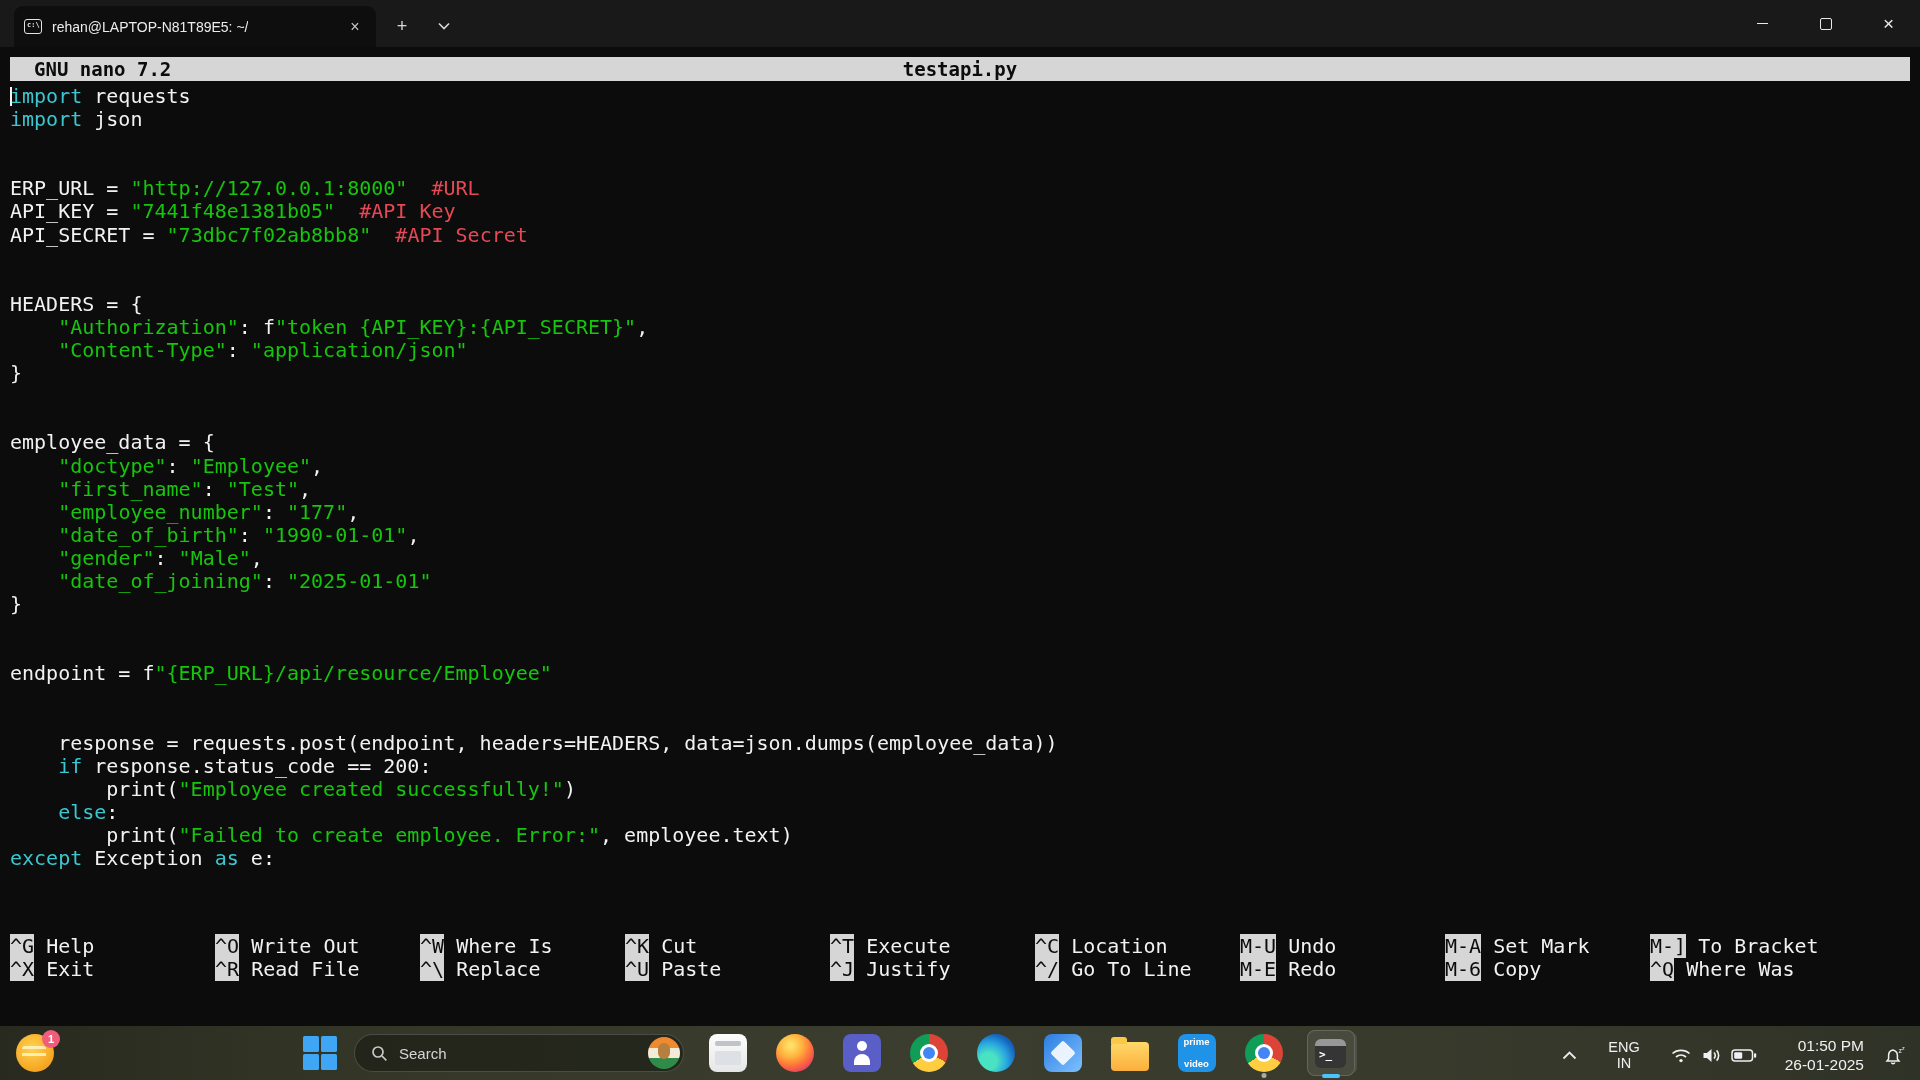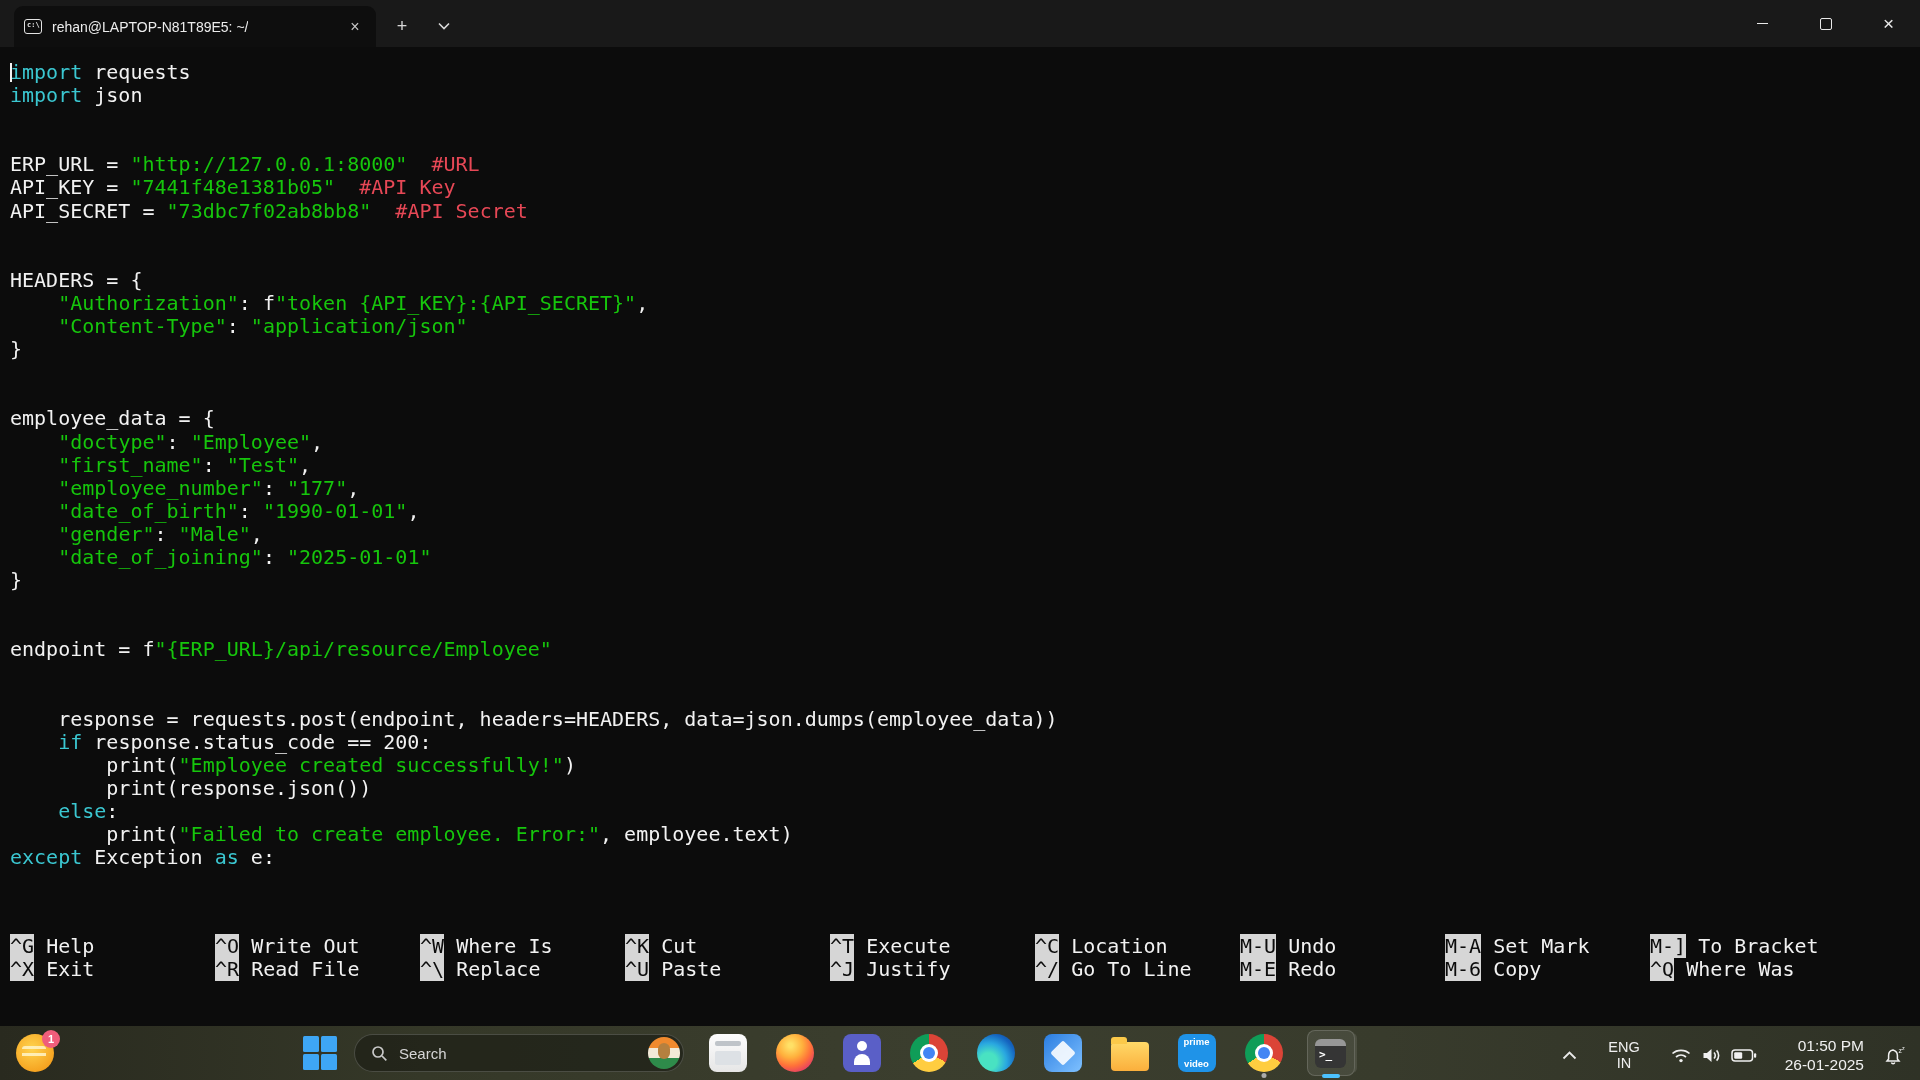--- a/index.html
+++ b/index.html
@@ -116,20 +116,24 @@
     <div class="wc">
         <div class="wc-max-glyph"></div>
       </div>
     <div class="wc">
         <span class="wc-close-glyph">×</span>
       </div>
   </div>
 </div>
 
 <div class="terminal">
+  <div class="nanobar">
+    <span class="nb-left">GNU nano 7.2</span>
+    <span class="nb-center">testapi.py</span>
+  </div>
   <div class="code">
       <div class="cl"><span class="cursor"></span><span class="tok-kw">import</span><span class="tok-tx"> requests</span></div>
       <div class="cl"><span class="tok-kw">import</span><span class="tok-tx"> json</span></div>
       <div class="cl"></div>
       <div class="cl"></div>
       <div class="cl"><span class="tok-tx">ERP_URL = </span><span class="tok-st">"http://127.0.0.1:8000"</span><span class="tok-tx">  </span><span class="tok-cm">#URL</span></div>
       <div class="cl"><span class="tok-tx">API_KEY = </span><span class="tok-st">"7441f48e1381b05"</span><span class="tok-tx">  </span><span class="tok-cm">#API Key</span></div>
       <div class="cl"><span class="tok-tx">API_SECRET = </span><span class="tok-st">"73dbc7f02ab8bb8"</span><span class="tok-tx">  </span><span class="tok-cm">#API Secret</span></div>
       <div class="cl"></div>
       <div class="cl"></div>
@@ -148,21 +152,20 @@
       <div class="cl"><span class="tok-tx">    </span><span class="tok-st">"date_of_joining"</span><span class="tok-tx">: </span><span class="tok-st">"2025-01-01"</span></div>
       <div class="cl"><span class="tok-tx">}</span></div>
       <div class="cl"></div>
       <div class="cl"></div>
       <div class="cl"><span class="tok-tx">endpoint = f</span><span class="tok-st">"{ERP_URL}/api/resource/Employee"</span></div>
       <div class="cl"></div>
       <div class="cl"></div>
       <div class="cl"><span class="tok-tx">    response = requests.post(endpoint, headers=HEADERS, data=json.dumps(employee_data))</span></div>
       <div class="cl"><span class="tok-tx">    </span><span class="tok-kw">if</span><span class="tok-tx"> response.status_code == 200:</span></div>
       <div class="cl"><span class="tok-tx">        print(</span><span class="tok-st">"Employee created successfully!"</span><span class="tok-tx">)</span></div>
-      <div class="cl"><span class="tok-tx">        print(response.json())</span></div>
       <div class="cl"><span class="tok-tx">    </span><span class="tok-kw">else</span><span class="tok-tx">:</span></div>
       <div class="cl"><span class="tok-tx">        print(</span><span class="tok-st">"Failed to create employee. Error:"</span><span class="tok-tx">, employee.text)</span></div>
       <div class="cl"><span class="tok-kw">except</span><span class="tok-tx"> Exception </span><span class="tok-kw">as</span><span class="tok-tx"> e:</span></div>
     </div>
   <div class="shortcuts">
     <div class="srow"><span><span class="sk">^G</span><span class="sl"> Help</span></span><span><span class="sk">^O</span><span class="sl"> Write Out</span></span><span><span class="sk">^W</span><span class="sl"> Where Is</span></span><span><span class="sk">^K</span><span class="sl"> Cut</span></span><span><span class="sk">^T</span><span class="sl"> Execute</span></span><span><span class="sk">^C</span><span class="sl"> Location</span></span><span><span class="sk">M-U</span><span class="sl"> Undo</span></span><span><span class="sk">M-A</span><span class="sl"> Set Mark</span></span><span><span class="sk">M-]</span><span class="sl"> To Bracket</span></span></div>
     <div class="srow"><span><span class="sk">^X</span><span class="sl"> Exit</span></span><span><span class="sk">^R</span><span class="sl"> Read File</span></span><span><span class="sk">^\</span><span class="sl"> Replace</span></span><span><span class="sk">^U</span><span class="sl"> Paste</span></span><span><span class="sk">^J</span><span class="sl"> Justify</span></span><span><span class="sk">^/</span><span class="sl"> Go To Line</span></span><span><span class="sk">M-E</span><span class="sl"> Redo</span></span><span><span class="sk">M-6</span><span class="sl"> Copy</span></span><span><span class="sk">^Q</span><span class="sl"> Where Was</span></span></div>
   </div>
 </div>
 

